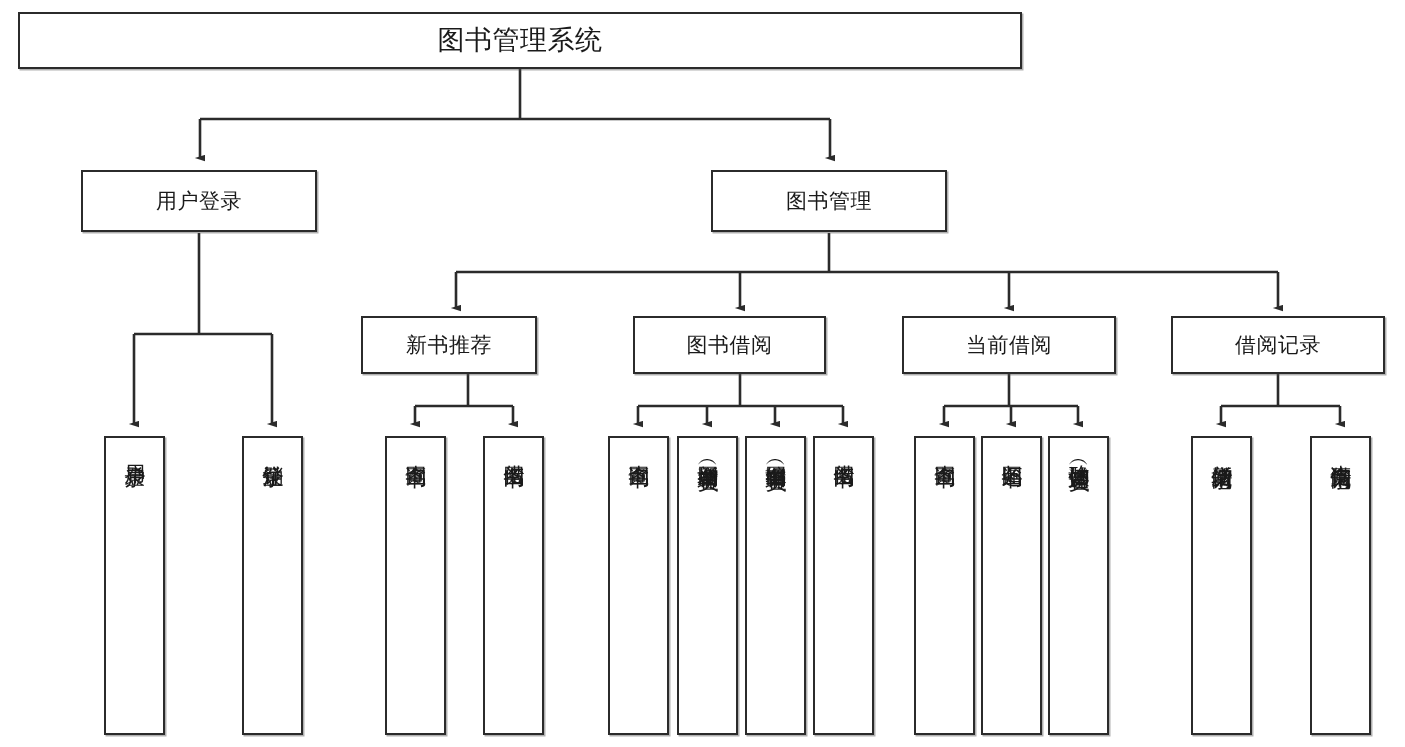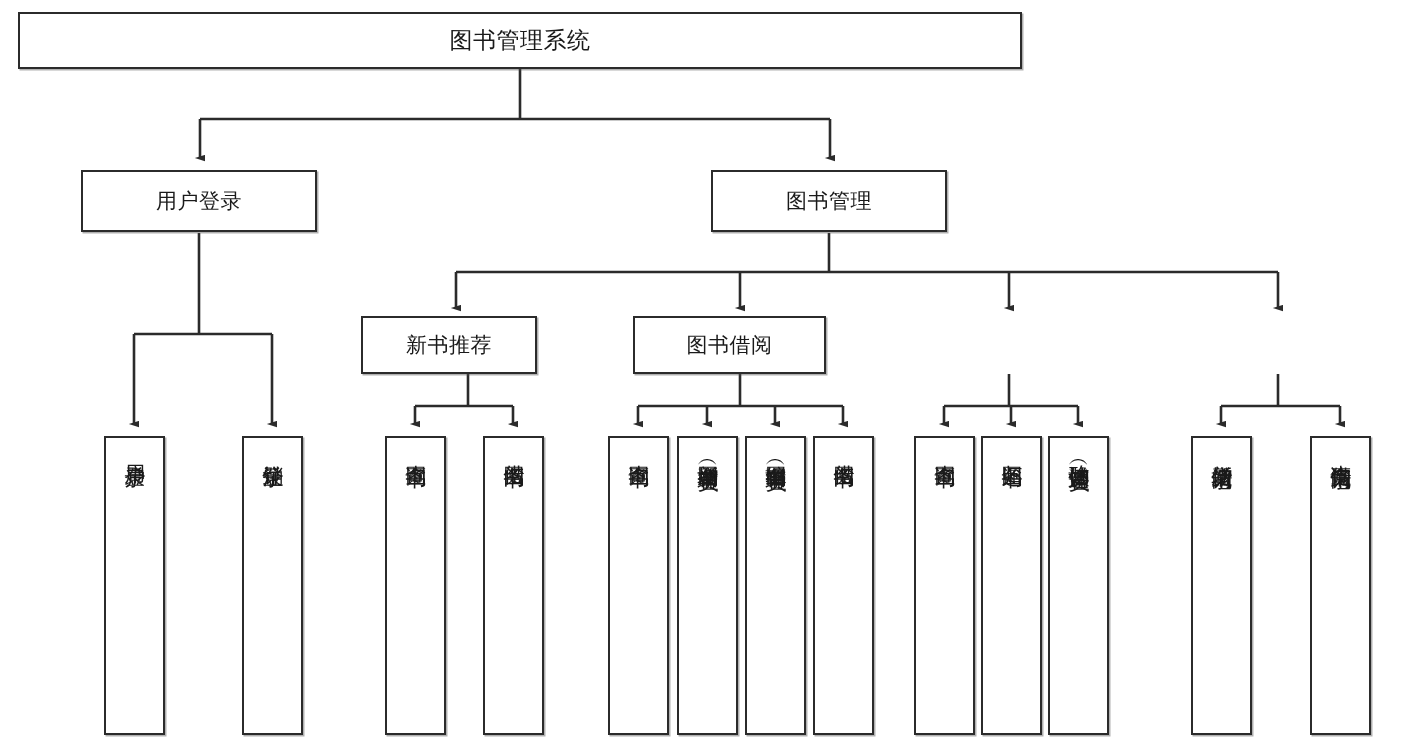--- a/index.html
+++ b/index.html
@@ -51,21 +51,21 @@
     padding-top: 10px;
   }
   .node.vert .label {
     writing-mode: vertical-rl;
     text-orientation: upright;
     font-size: 21px;
     line-height: 1.28;
     letter-spacing: 1px;
     white-space: nowrap;
   }
-  .node.root .label { font-size: 23px; }
+  .node.root .label { font-size: 27px; }
   .watermark {
     position: absolute;
     left: 1188px;
     top: 716px;
     font-size: 17px;
     color: #b9b9b9;
     letter-spacing: 0.5px;
     white-space: nowrap;
   }
 </style>
@@ -134,20 +134,26 @@
   <div class="node horiz" style="left:711px; top:170px; width:236px; height:62px;">
     <span class="label">图书管理</span>
   </div>
 
   <div class="node horiz" style="left:361px; top:316px; width:176px; height:58px;">
     <span class="label">新书推荐</span>
   </div>
   <div class="node horiz" style="left:633px; top:316px; width:193px; height:58px;">
     <span class="label">图书借阅</span>
   </div>
+  <div class="node horiz" style="left:902px; top:316px; width:214px; height:58px;">
+    <span class="label">当前借阅</span>
+  </div>
+  <div class="node horiz" style="left:1171px; top:316px; width:214px; height:58px;">
+    <span class="label">借阅记录</span>
+  </div>
 
   <div class="node vert" style="left:104px; top:436px; width:61px; height:299px;">
     <span class="label">用户登录</span>
   </div>
   <div class="node vert" style="left:242px; top:436px; width:61px; height:299px;">
     <span class="label">注销登录</span>
   </div>
 
   <div class="node vert" style="left:385px; top:436px; width:61px; height:299px;">
     <span class="label">查询图书</span>

